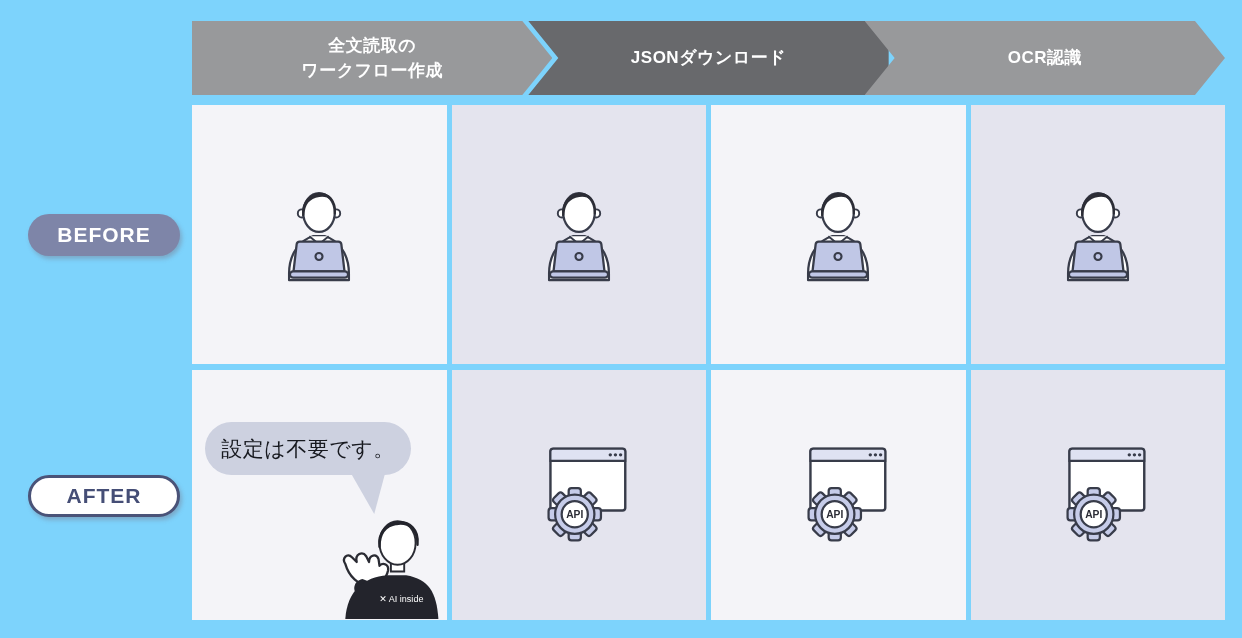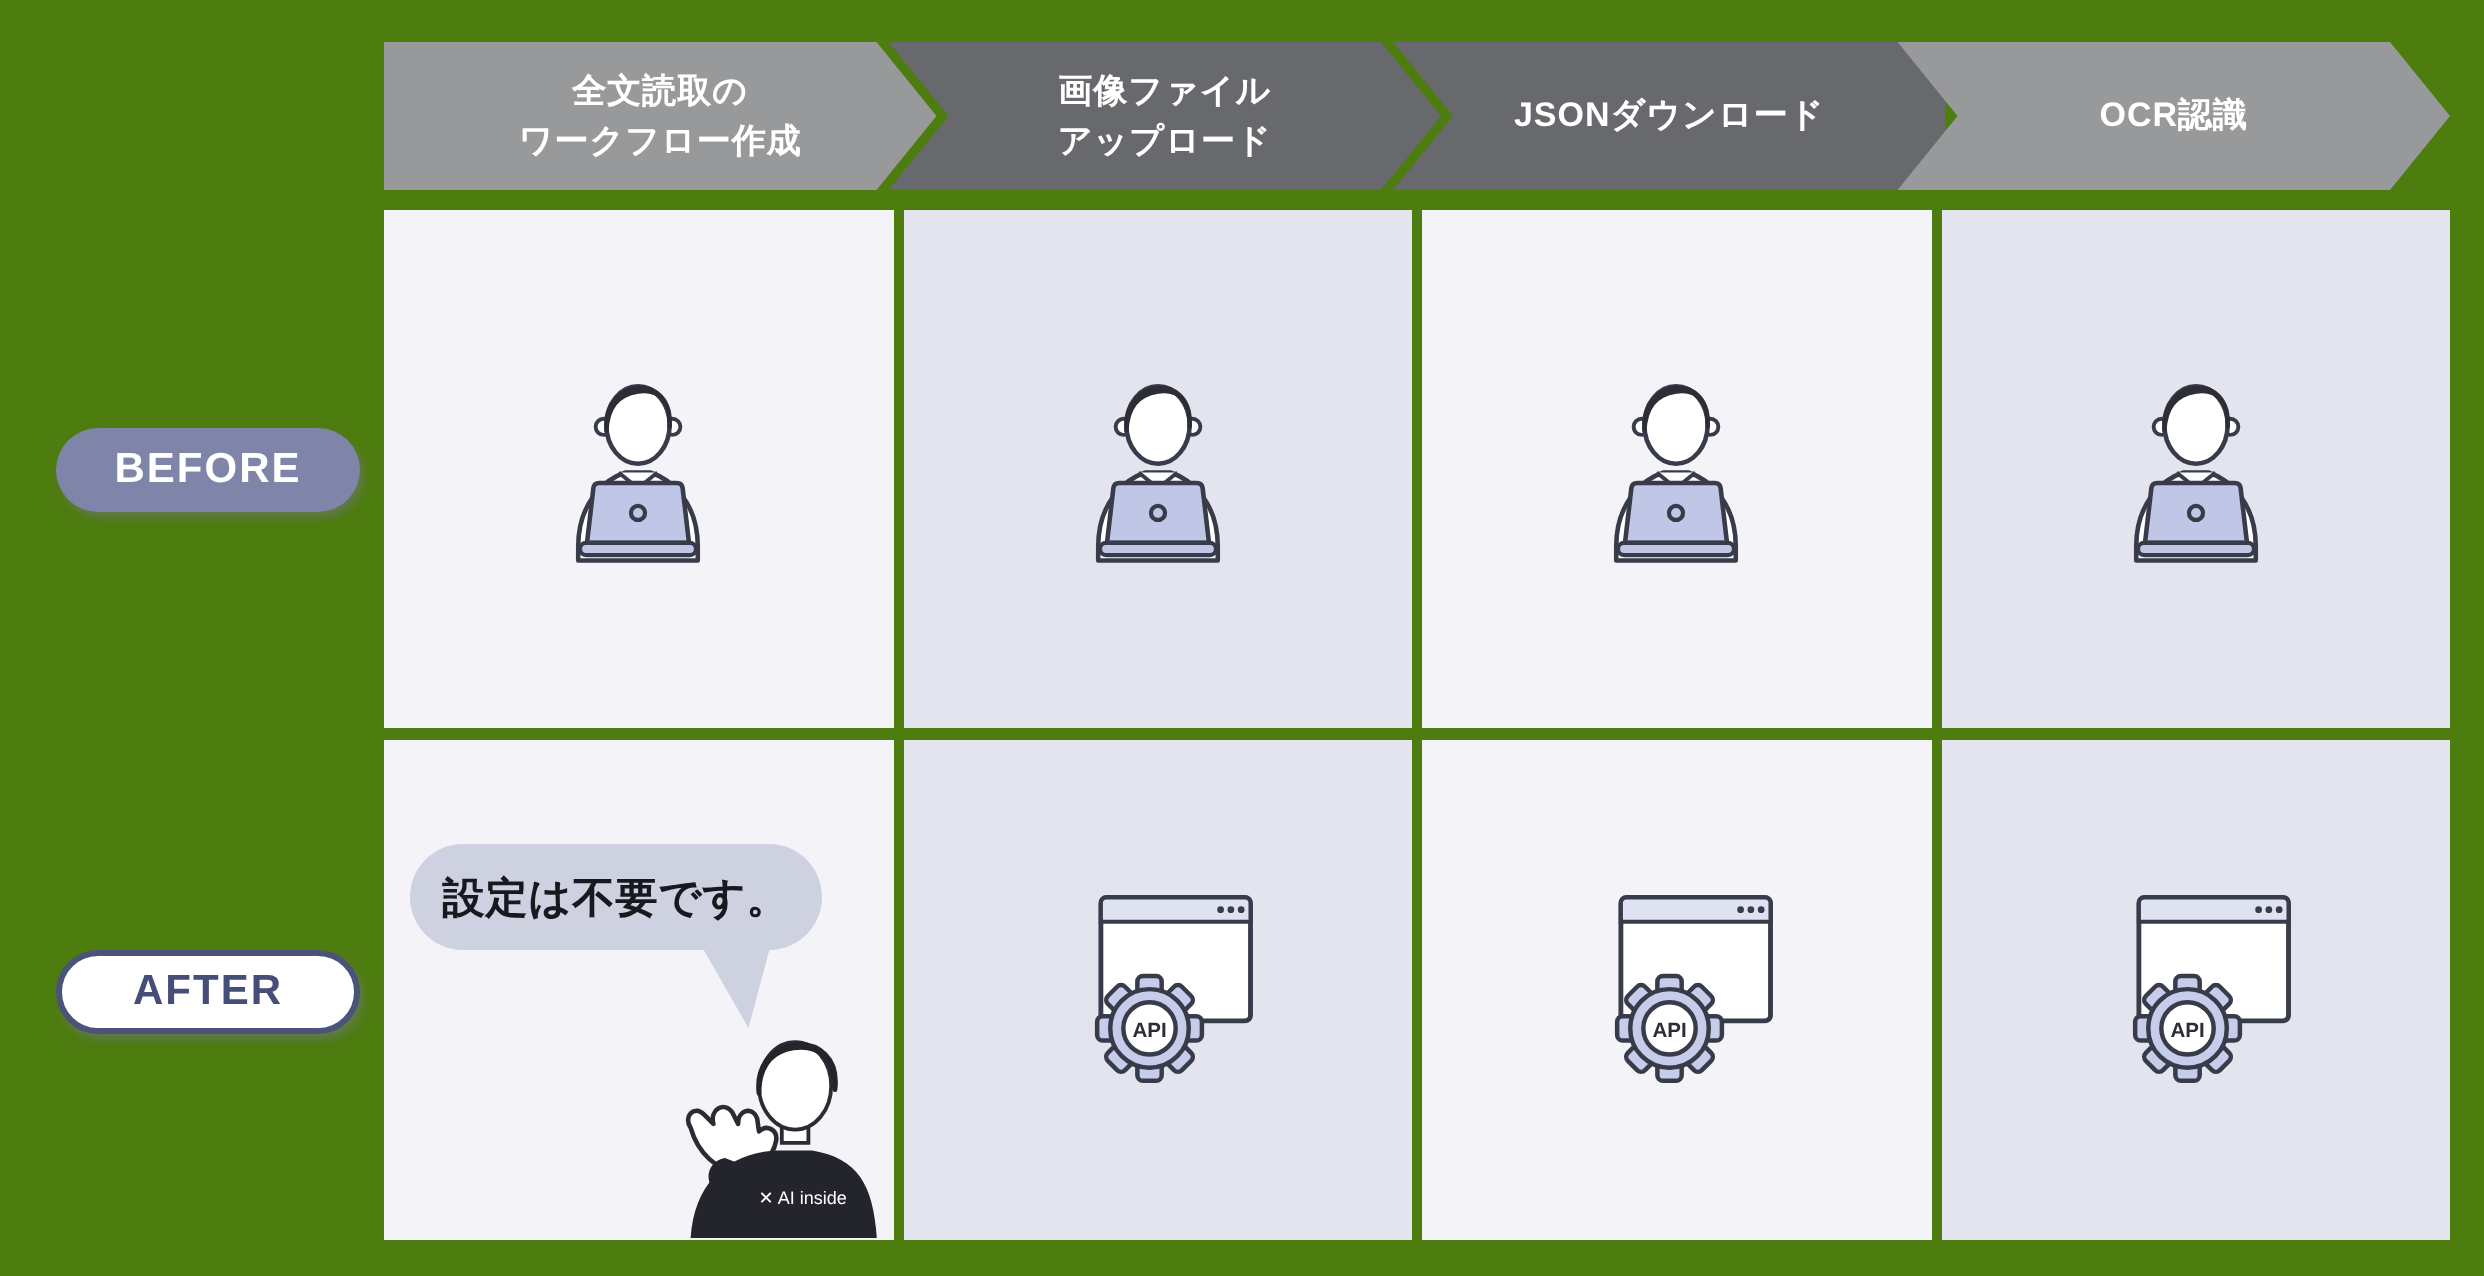--- a/index.html
+++ b/index.html
@@ -1,18 +1,18 @@
 <!DOCTYPE html>
 <html><head>
 <meta charset="utf-8">
 <style>
   * { margin:0; padding:0; box-sizing:border-box; }
   html,body { background:#fff; }
   body { font-family:"Liberation Sans", sans-serif; }
-  .canvas { position:relative; width:1242px; height:638px; background:#4d7c0f; overflow:hidden; }
+  .canvas { position:relative; width:1242px; height:638px; background:#7dd3fc; overflow:hidden; }
 
   
   .chevrons { position:absolute; left:192px; top:21px; width:1033px; height:74px; display:flex; }
   .chev { flex:1 1 0; height:74px; display:flex; align-items:center; justify-content:center; }
   .chev + .chev { margin-left:-24px; }
   .chev-light { background:#98999b; }
   .chev-dark  { background:#68696c; }
   .chev-first { clip-path:polygon(0 0, calc(100% - 30px) 0, 100% 50%, calc(100% - 30px) 100%, 0 100%); }
   .chev-mid   { clip-path:polygon(0 0, calc(100% - 30px) 0, 100% 50%, calc(100% - 30px) 100%, 0 100%, 30px 50%); }
   .chev-last  { clip-path:polygon(0 0, 100% 0, 100% 100%, 0 100%, 30px 50%); }
@@ -32,21 +32,21 @@
           display:flex; align-items:center; justify-content:center;
           font-weight:bold; font-size:21px; letter-spacing:1px; }
   .pill-before { top:214px; background:#7e85a8; color:#ffffff; box-shadow:2px 3px 4px rgba(120,120,140,.45); }
   .pill-after  { top:475px; background:#ffffff; color:#454e76; border:3px solid #4a5378;
                  box-shadow:2px 3px 4px rgba(120,120,140,.45); }
 
   
   .after-scene { position:relative; width:100%; height:100%; }
   .bubble { position:absolute; left:13px; top:52px; width:206px; height:53px; background:#cdd1e0;
             border-radius:27px; display:flex; align-items:center; justify-content:center; }
-  .bubble-text { font-size:21px; font-weight:bold; color:#17191f; letter-spacing:.5px; }
+  .bubble-text { font-size:21px; font-weight:normal; color:#17191f; letter-spacing:.5px; }
   .bubble-tail { position:absolute; left:152px; top:100px; width:42px; height:44px; background:#cdd1e0;
                  clip-path:polygon(12% 0, 100% 0, 72% 100%); }
   .presenter { position:absolute; left:140px; top:132px; }
 
   svg text { font-family:"Liberation Sans", sans-serif; }
 </style>
 </head>
 <body>
 
 <svg width="0" height="0" style="position:absolute" aria-hidden="true">
@@ -86,24 +86,20 @@
     </symbol>
   </defs>
 </svg>
 
 <div class="canvas">
 
   <div class="chevrons">
     <div class="chev chev-light chev-first">
       <span class="chev-label">全文読取の
 ワークフロー作成</span>
-    </div>
-    <div class="chev chev-dark chev-mid">
-      <span class="chev-label">画像ファイル
-アップロード</span>
     </div>
     <div class="chev chev-dark chev-last">
       <span class="chev-label">JSONダウンロード</span>
     </div>
     <div class="chev chev-light chev-mid">
       <span class="chev-label">OCR認識</span>
     </div>
   </div>
 
   <div class="pill pill-after">AFTER</div>

